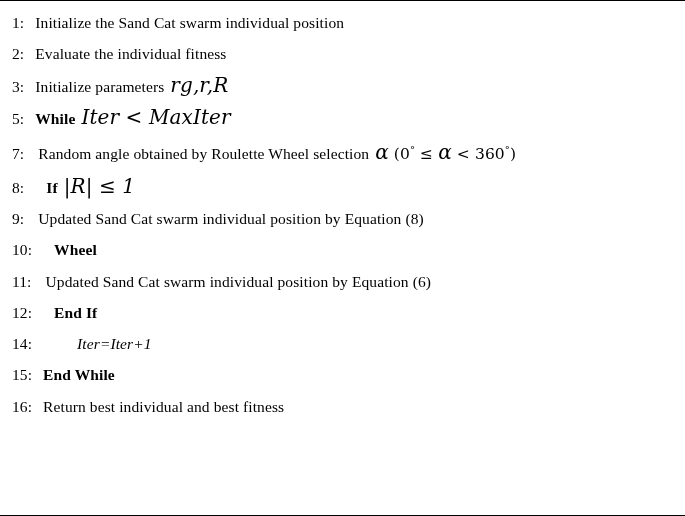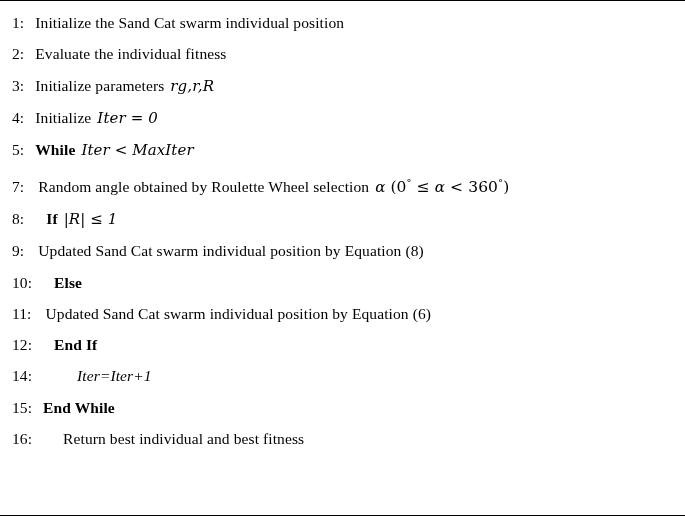--- a/index.html
+++ b/index.html
@@ -39,21 +39,21 @@
   .ind2 { padding-left: 14px; text-align: right; }
   .b { font-weight: bold; }
   .it {
     font-style: italic;
     font-family: "Liberation Serif", serif;
     margin-left: 34px;
   }
   .math {
     font-family: "DejaVu Serif", serif;
     font-style: italic;
-    font-size: 15px;
+    font-size: 20px;
   }
   .mathup {
     font-family: "DejaVu Serif", serif;
     font-style: normal;
     font-size: 15.5px;
   }
   .sup {
     font-size: 10px;
     vertical-align: super;
     font-family: "DejaVu Serif", serif;
@@ -61,24 +61,23 @@
   }
   .sp { display: inline-block; width: 6px; }
 </style>
 </head>
 <body>
 
 <div class="algo-box" id="algo-box">
     <div class="line"><span class="num">1:</span><span class="sp"></span><span style="padding-left: 5px;"><span>Initialize the Sand Cat swarm individual position</span></span></div>
     <div class="line"><span class="num">2:</span><span class="sp"></span><span style="padding-left: 5px;"><span>Evaluate the individual fitness</span></span></div>
     <div class="line"><span class="num">3:</span><span class="sp"></span><span style="padding-left: 5px;"><span>Initialize parameters</span><span class="sp"> </span><span class="math">rg,r,R</span></span></div>
-    <div class="line"><span class="num">4:</span><span class="sp"></span><span style="padding-left: 5px;"><span>Initialize</span><span class="sp"> </span><span class="math">Iter = 0</span></span></div>
     <div class="line"><span class="num">5:</span><span class="sp"></span><span style="padding-left: 5px;"><span class="b">While</span><span class="sp"> </span><span class="math">Iter &lt; MaxIter</span></span></div>
     <div class="line"><span class="num">7:</span><span class="ind2"><span>Random angle obtained by Roulette Wheel selection</span><span class="sp">  </span><span class="math">α</span><span class="mathup">  (0</span><span class="sup">°</span><span class="mathup"> ≤ </span><span class="math">α</span><span class="mathup"> &lt; 360</span><span class="sup">°</span><span class="mathup">)</span></span></div>
     <div class="line"><span class="num">8:</span><span class="ind1"><span class="b">If</span><span class="sp"> </span><span class="math">|R| ≤ 1</span></span></div>
     <div class="line"><span class="num">9:</span><span class="ind2"><span>Updated Sand Cat swarm individual position by Equation (8)</span></span></div>
-    <div class="line"><span class="num">10:</span><span class="ind1"><span class="b">Else</span></span></div>
+    <div class="line"><span class="num">10:</span><span class="ind1"><span class="b">Wheel</span></span></div>
     <div class="line"><span class="num">11:</span><span class="ind2"><span>Updated Sand Cat swarm individual position by Equation (6)</span></span></div>
     <div class="line"><span class="num">12:</span><span class="ind1"><span class="b">End If</span></span></div>
     <div class="line"><span class="num">14:</span><span class="sp"></span><span style="padding-left: 5px;"><span class="it">Iter=Iter+1</span></span></div>
     <div class="line"><span class="num">15:</span><span class="sp"></span><span style="padding-left: 5px;"><span class="b">End While</span></span></div>
-    <div class="line"><span class="num">16:</span><span class="sp"></span><span style="padding-left: 5px; margin-left: 20px;"><span>Return best individual and best fitness</span></span></div>
+    <div class="line"><span class="num">16:</span><span class="sp"></span><span style="padding-left: 5px;"><span>Return best individual and best fitness</span></span></div>
   </div>
 
 </body></html>

